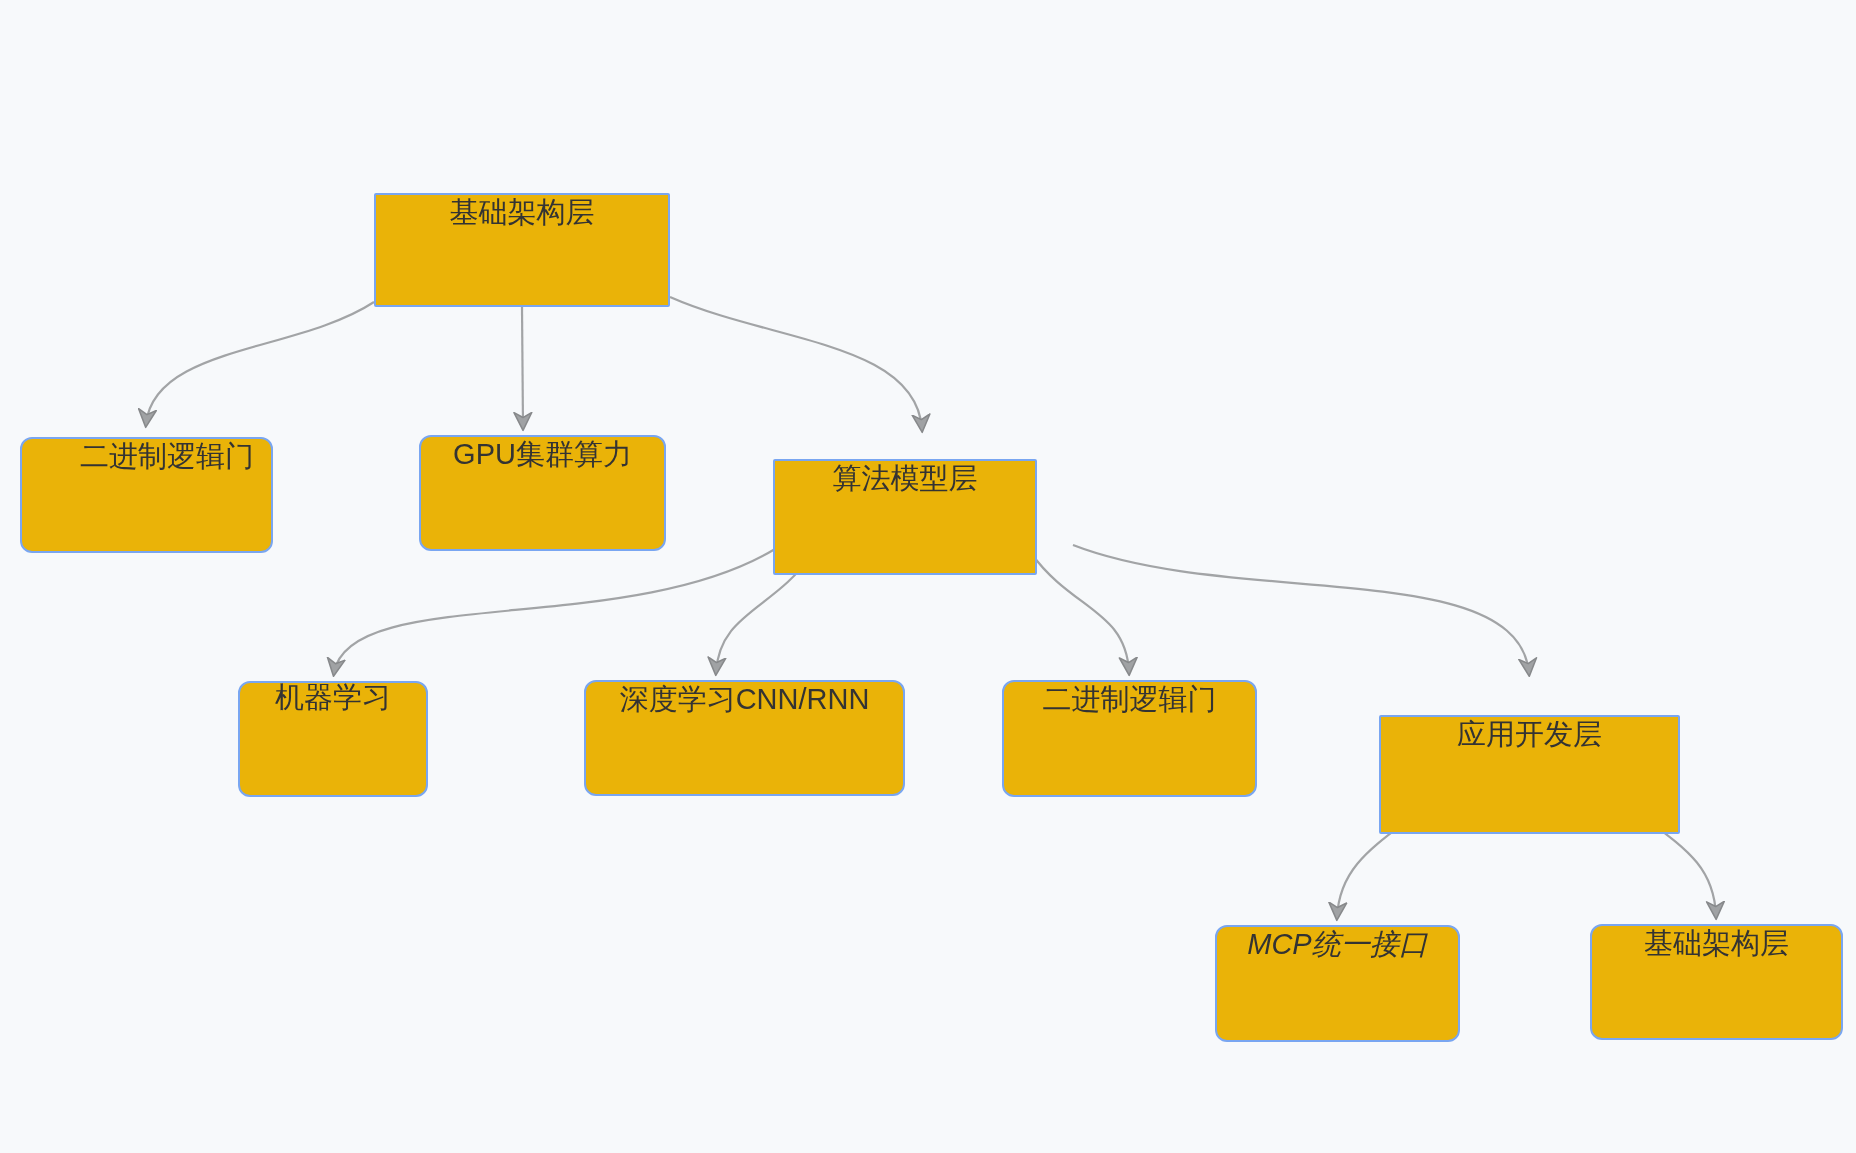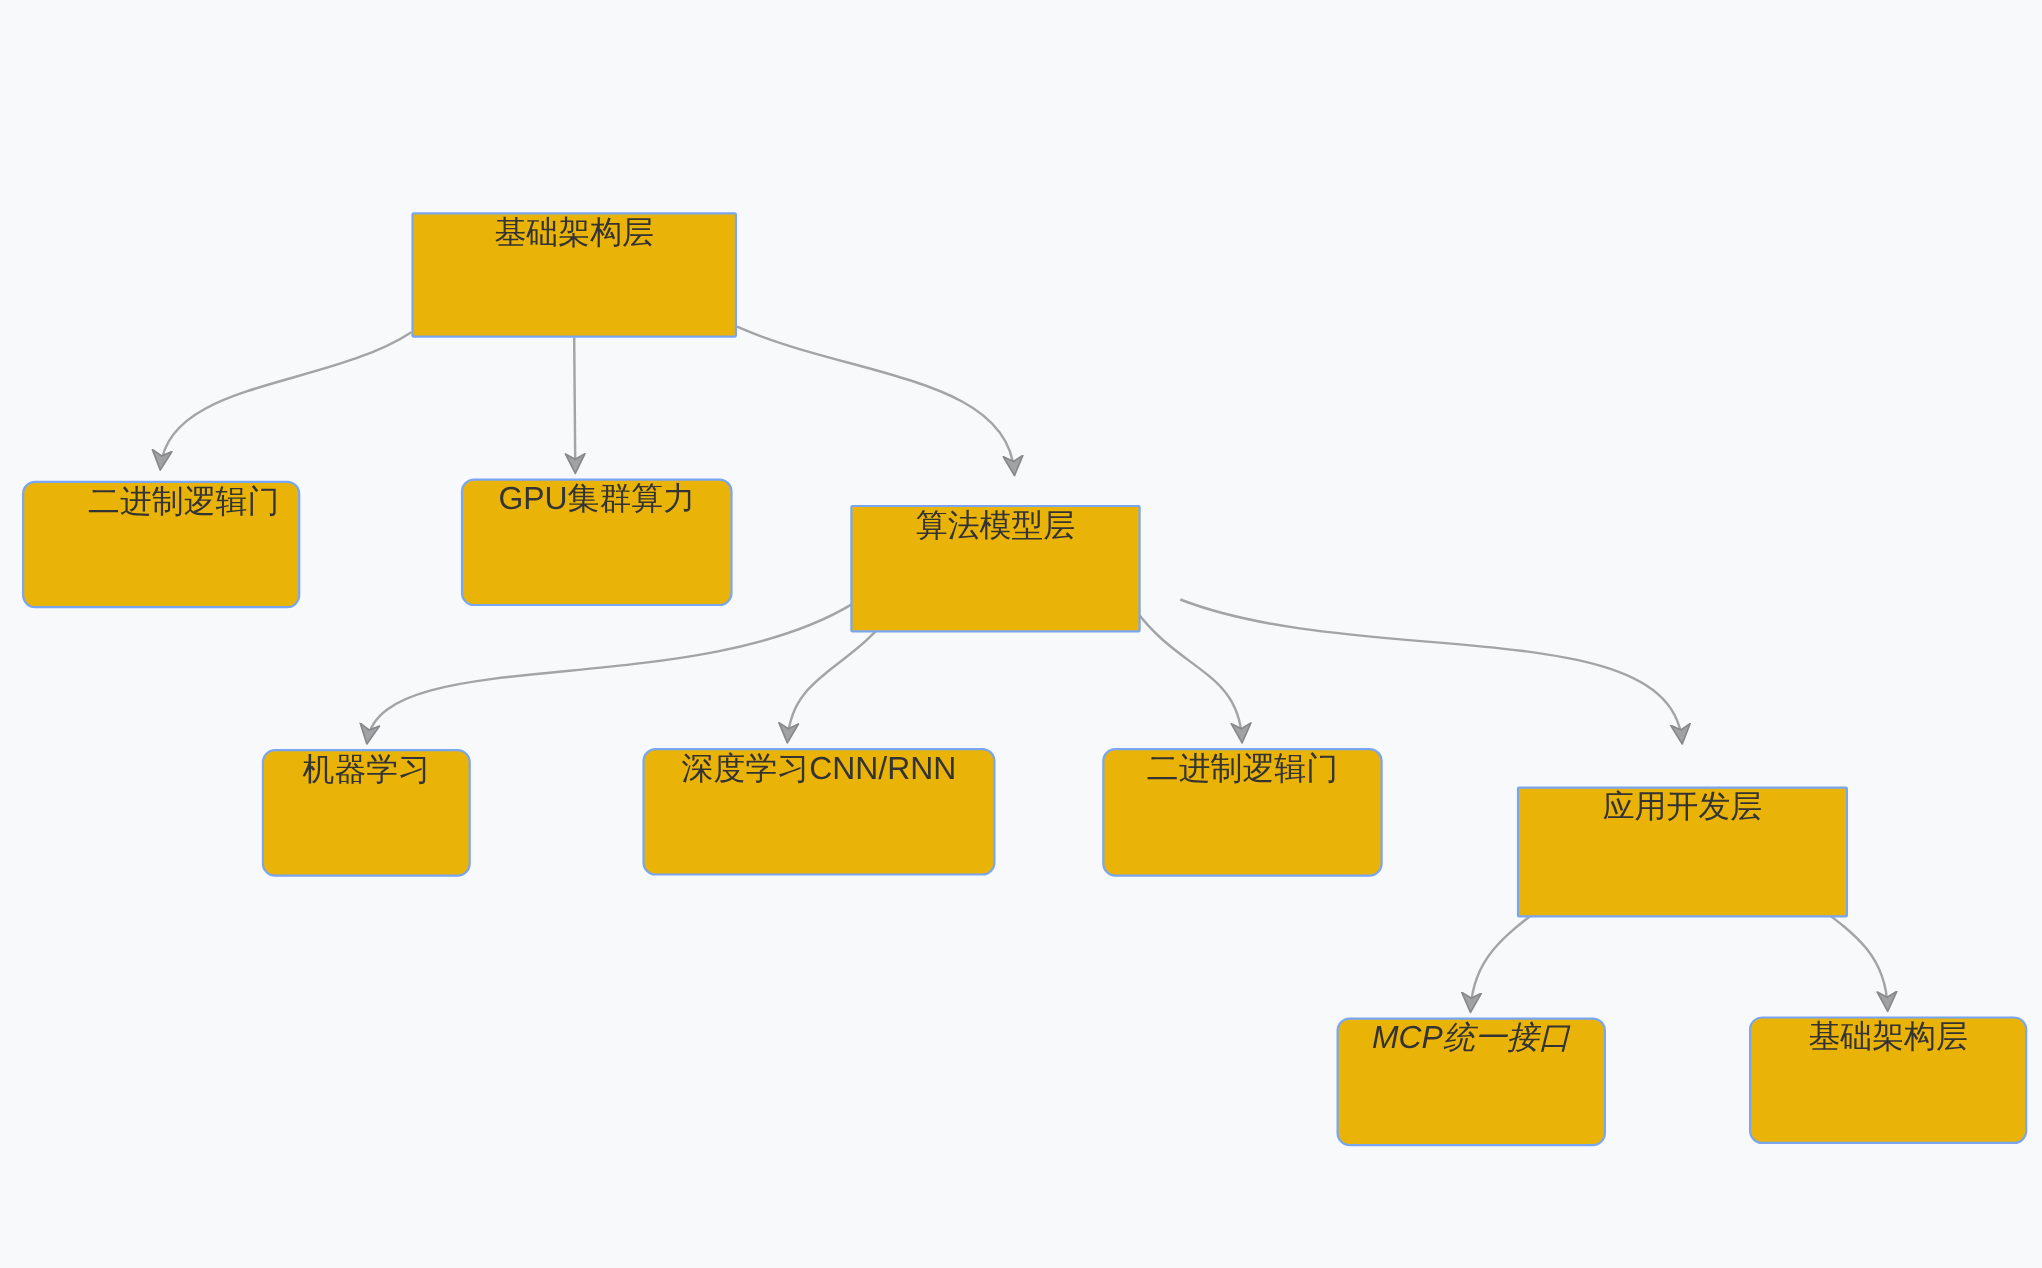--- a/index.html
+++ b/index.html
@@ -75,21 +75,21 @@
       </div>
       <div class="node rounded" style="left: 20px; top: 437px; width: 253px; height: 116px; padding-left: 41px;">
         <span class="node-label">二进制逻辑门</span>
       </div>
       <div class="node rounded" style="left: 419px; top: 435px; width: 247px; height: 116px;">
         <span class="node-label">GPU集群算力</span>
       </div>
       <div class="node rect" style="left: 773px; top: 459px; width: 264px; height: 116px;">
         <span class="node-label">算法模型层</span>
       </div>
-      <div class="node rounded" style="left: 238px; top: 681px; width: 190px; height: 116px;">
+      <div class="node rounded" style="left: 238px; top: 681px; width: 190px; height: 116px; font-family: Liberation Mono, monospace;">
         <span class="node-label">机器学习</span>
       </div>
       <div class="node rounded" style="left: 556px; top: 680px; width: 321px; height: 116px; margin-left: 28px;">
         <span class="node-label">深度学习CNN/RNN</span>
       </div>
       <div class="node rounded" style="left: 1002px; top: 680px; width: 255px; height: 117px;">
         <span class="node-label">二进制逻辑门</span>
       </div>
       <div class="node rect" style="left: 1379px; top: 715px; width: 301px; height: 119px;">
         <span class="node-label">应用开发层</span>

